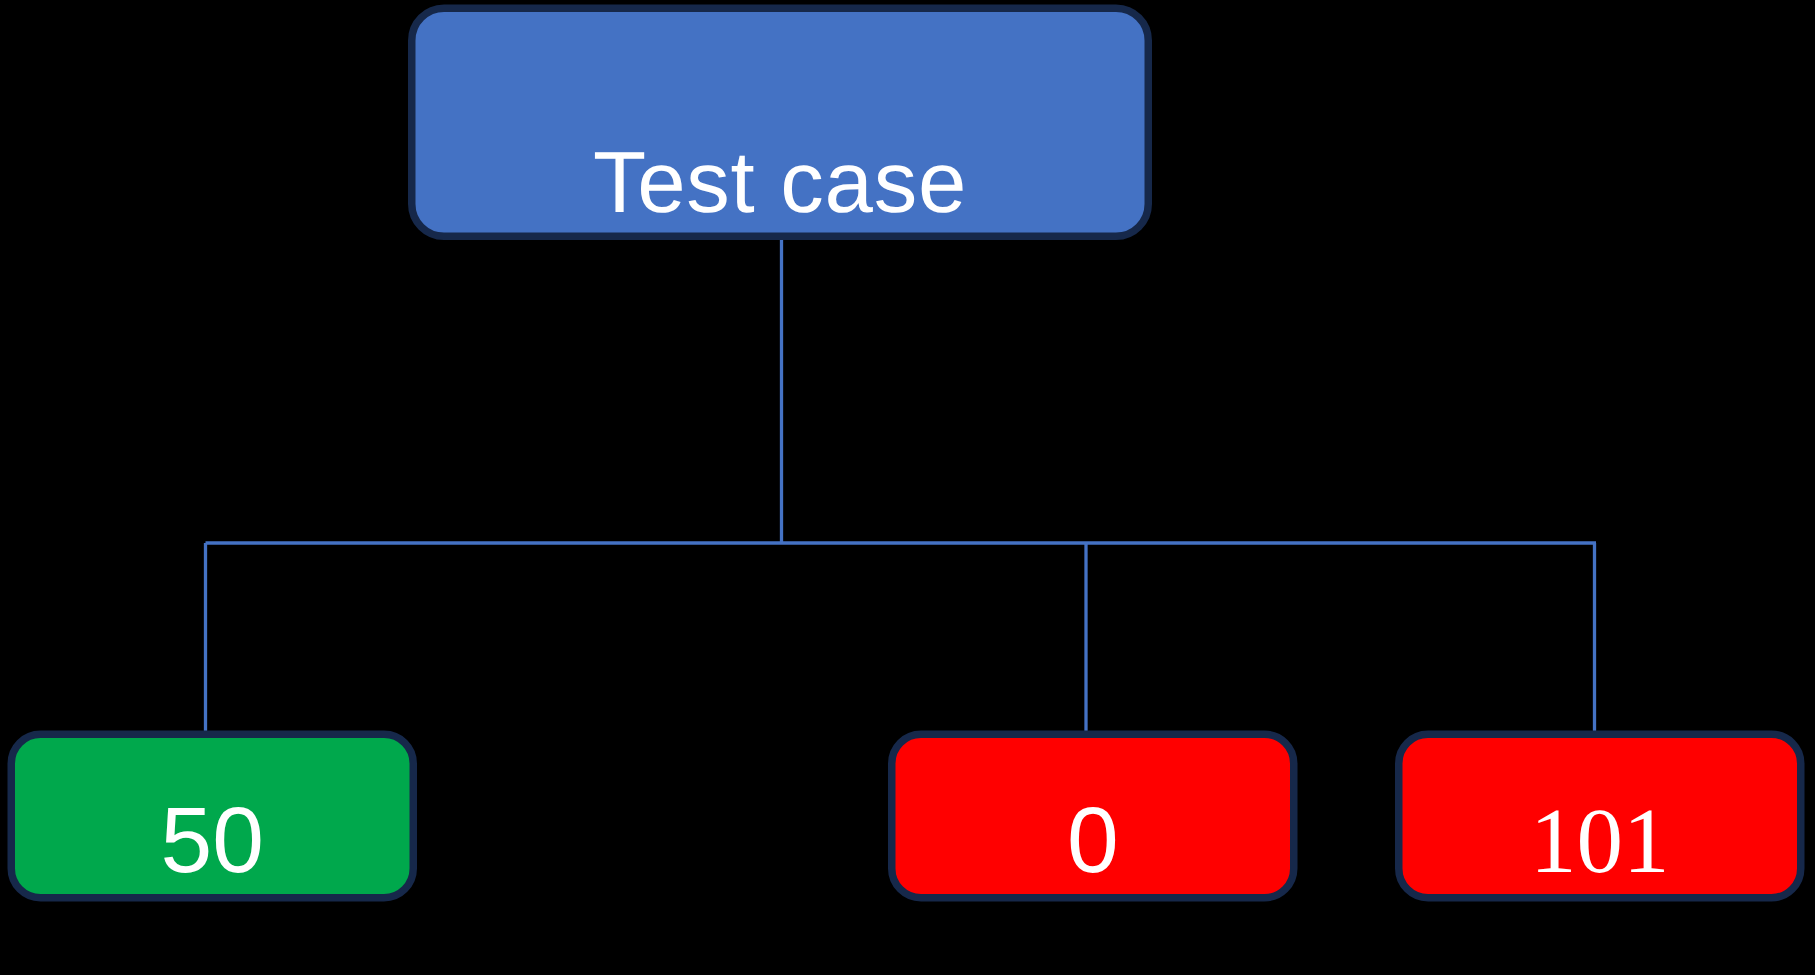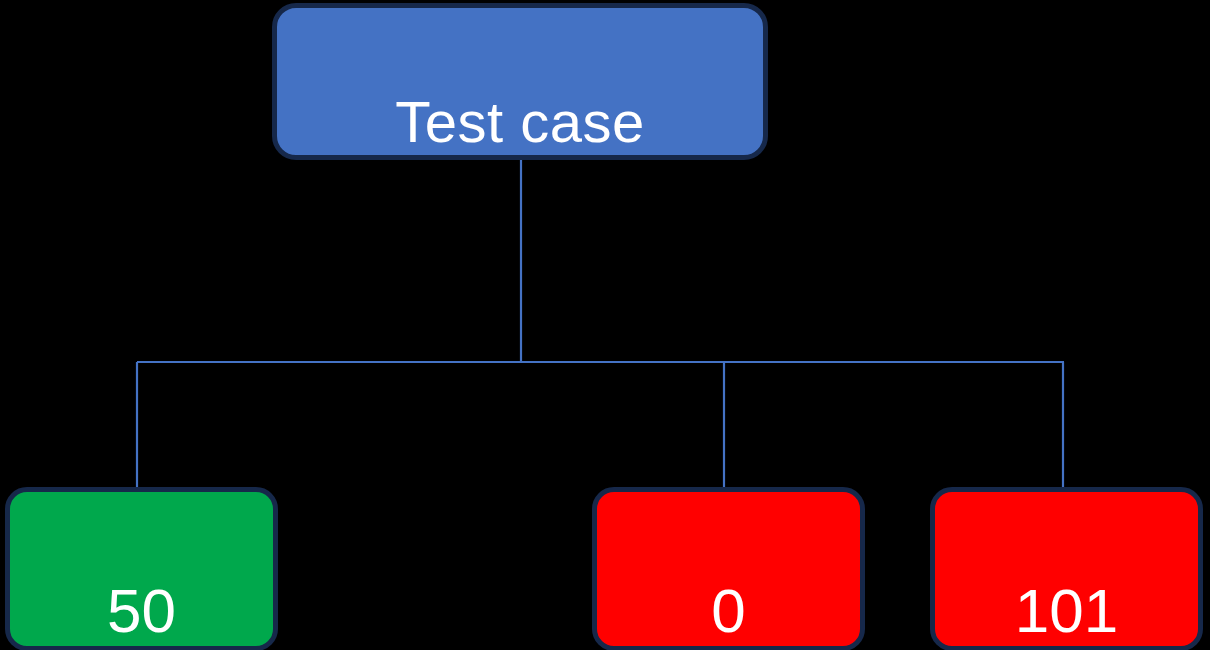--- a/index.html
+++ b/index.html
@@ -52,21 +52,21 @@
     background: #4472C4;
     border-width: 5px;
     border-color: #16284A;
     border-radius: 24px;
     font-size: 58px;
     letter-spacing: 0.5px;
   }
 
   .node-leaf {
     top: 487px;
-    height: 164px;
+    height: 114px;
     border-width: 5px;
     border-color: #16284A;
     border-radius: 22px;
     font-size: 62px;
   }
 
   .node-pass {
     left: 5px;
     width: 273px;
     background: #00A84C;
@@ -75,20 +75,21 @@
   .node-fail-low {
     left: 592px;
     width: 273px;
     background: #FF0000;
   }
 
   .node-fail-high {
     left: 930px;
     width: 273px;
     background: #FF0000;
+    font-family: Liberation Serif, serif;
   }
 
   .node-label {
     display: block;
     padding-bottom: 4px;
   }
 </style>
 </head>
 <body>
 

